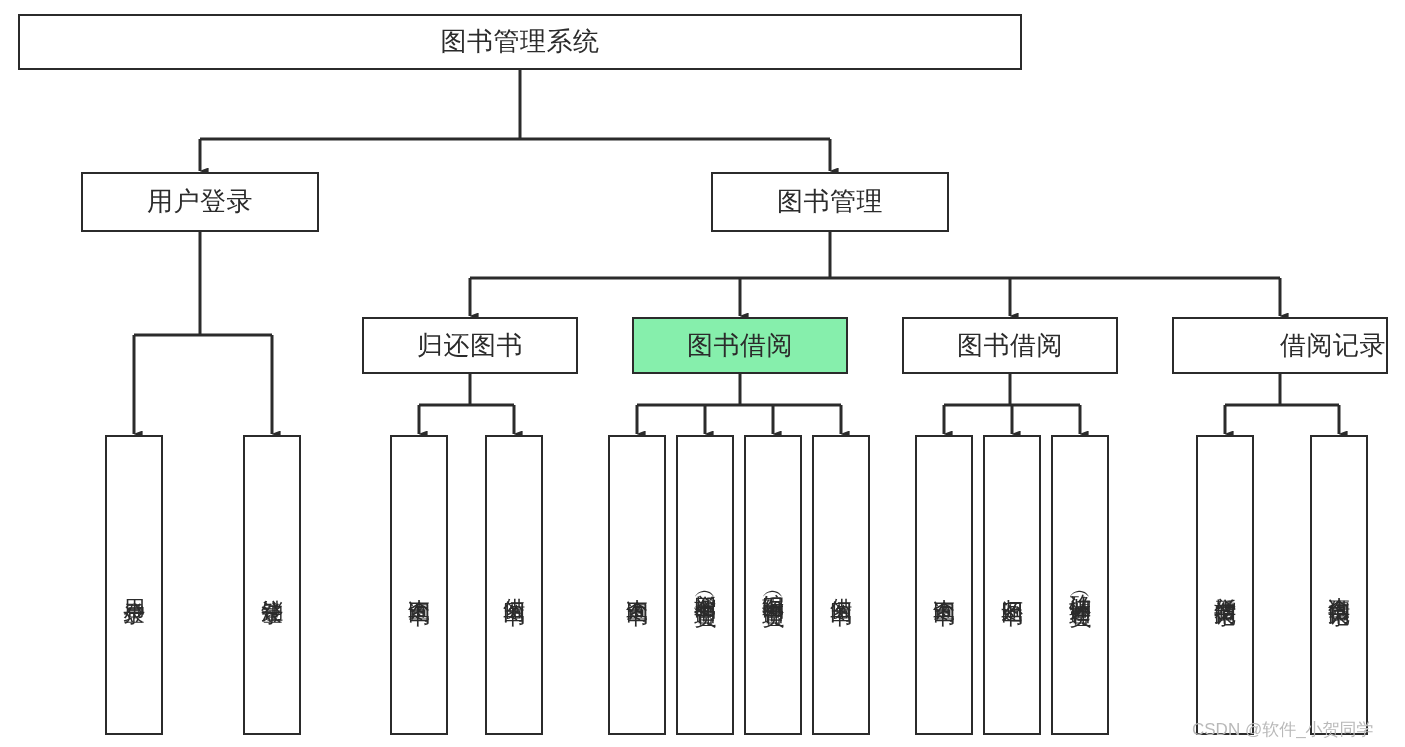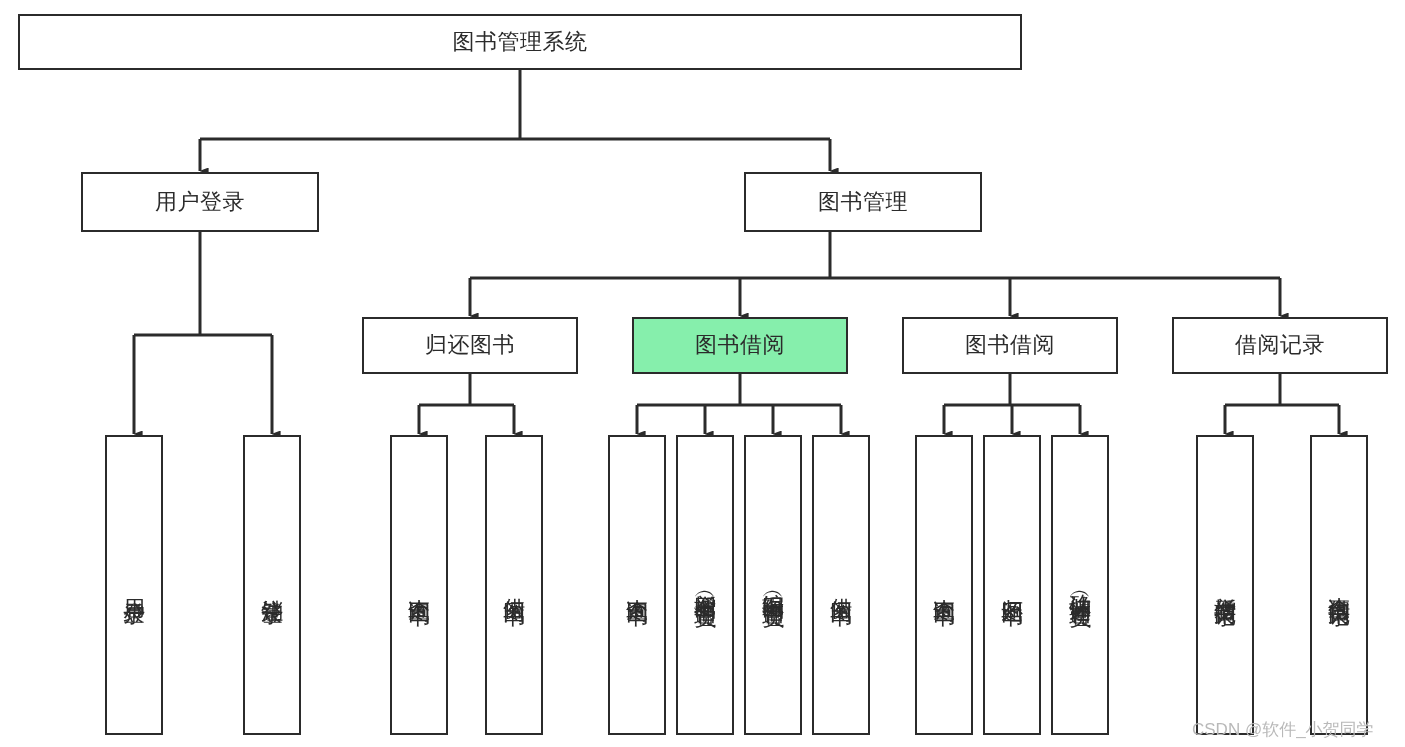--- a/index.html
+++ b/index.html
@@ -35,21 +35,21 @@
     z-index: 2;
   }
   .node-label {
     color: #2b2b2b;
     line-height: 1.12;
     letter-spacing: 0.5px;
     white-space: nowrap;
   }
   .node.horiz .node-label {
     writing-mode: horizontal-tb;
-    font-size: 22px;
+    font-size: 26px;
   }
   .node.vert .node-label {
     writing-mode: vertical-rl;
     text-orientation: upright;
     font-size: 22px;
     letter-spacing: 2px;
   }
   .watermark {
     position: absolute;
     color: #b9b9b9;
@@ -103,33 +103,33 @@
       <line x1="1225" y1="405" x2="1225" y2="434" stroke="#2b2b2b" stroke-width="3" marker-end="url(#arrowhead)"></line>
       <line x1="1339" y1="405" x2="1339" y2="434" stroke="#2b2b2b" stroke-width="3" marker-end="url(#arrowhead)"></line>
     </svg>
   <div id="nodes-layer">
       <div class="node horiz" style="left: 18px; top: 14px; width: 1004px; height: 56px; border-color: rgb(43, 43, 43); background: rgb(255, 255, 255);">
         <span class="node-label" style="color: rgb(43, 43, 43);">图书管理系统</span>
       </div>
       <div class="node horiz" style="left: 81px; top: 172px; width: 238px; height: 60px; border-color: rgb(43, 43, 43); background: rgb(255, 255, 255);">
         <span class="node-label" style="color: rgb(43, 43, 43);">用户登录</span>
       </div>
-      <div class="node horiz" style="left: 744px; top: 172px; width: 238px; height: 60px; border-color: rgb(43, 43, 43); background: rgb(255, 255, 255);">
+      <div class="node horiz" style="left: 711px; top: 172px; width: 238px; height: 60px; border-color: rgb(43, 43, 43); background: rgb(255, 255, 255);">
         <span class="node-label" style="color: rgb(43, 43, 43);">图书管理</span>
       </div>
       <div class="node horiz" style="left: 362px; top: 317px; width: 216px; height: 57px; border-color: rgb(43, 43, 43); background: rgb(255, 255, 255);">
         <span class="node-label" style="color: rgb(43, 43, 43);">归还图书</span>
       </div>
       <div class="node horiz" style="left: 632px; top: 317px; width: 216px; height: 57px; border-color: rgb(43, 43, 43); background: #86efac;">
         <span class="node-label" style="color: rgb(43, 43, 43);">图书借阅</span>
       </div>
       <div class="node horiz" style="left: 902px; top: 317px; width: 216px; height: 57px; border-color: rgb(43, 43, 43); background: rgb(255, 255, 255);">
         <span class="node-label" style="color: rgb(43, 43, 43);">图书借阅</span>
       </div>
-      <div class="node horiz" style="left: 1172px; top: 317px; width: 216px; height: 57px; border-color: rgb(43, 43, 43); background: rgb(255, 255, 255);">
+      <div class="node horiz" style="left: 1172px; top: 317px; width: 216px; height: 57px; border-color: rgb(43, 43, 43); background: rgb(255, 255, 255); justify-content: flex-end;">
         <span class="node-label" style="color: rgb(43, 43, 43);">借阅记录</span>
       </div>
       <div class="node vert" style="left: 105px; top: 435px; width: 58px; height: 300px; border-color: rgb(43, 43, 43); background: rgb(255, 255, 255);">
         <span class="node-label" style="color: rgb(43, 43, 43);">用户登录</span>
       </div>
       <div class="node vert" style="left: 243px; top: 435px; width: 58px; height: 300px; border-color: rgb(43, 43, 43); background: rgb(255, 255, 255);">
         <span class="node-label" style="color: rgb(43, 43, 43);">注销登录</span>
       </div>
       <div class="node vert" style="left: 390px; top: 435px; width: 58px; height: 300px; border-color: rgb(43, 43, 43); background: rgb(255, 255, 255);">
         <span class="node-label" style="color: rgb(43, 43, 43);">查询图书</span>

